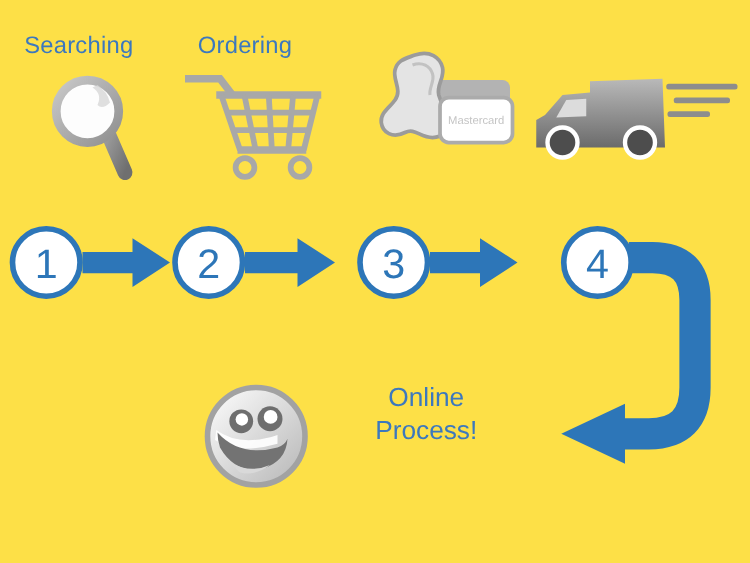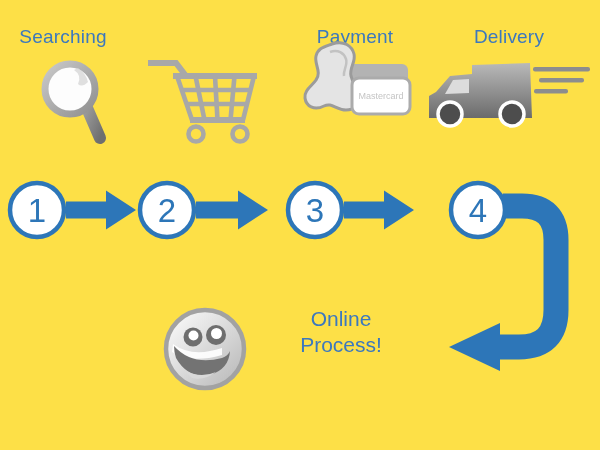--- a/index.html
+++ b/index.html
@@ -30,22 +30,21 @@
     font-size:21px;line-height:26px;color:#3c78be;
   }
   .card-text{font-family:"Liberation Sans",sans-serif;font-size:9px;fill:#c4c4c4;}
 </style>
 </head>
 <body>
 
 <div class="canvas">
 
   <div class="step-label lbl-0">Searching</div>
-  <div class="step-label lbl-2">Payment</div>
-  <div class="step-label lbl-3">Delivery</div>
+  <div class="step-label lbl-1">Ordering</div>
 
   <div class="icon-box ic-magnifier">
     <svg width="80" height="92" viewBox="0 0 80 92">
       <defs>
         <linearGradient id="ringG" x1="0" y1="0" x2="1" y2="1">
           <stop offset="0" stop-color="#c9c9c9"></stop>
             <stop offset="1" stop-color="#8f8f8f"></stop>
         </linearGradient>
         <linearGradient id="handG" x1="0" y1="0" x2="1" y2="1">
           <stop offset="0" stop-color="#9a9a9a"></stop>

